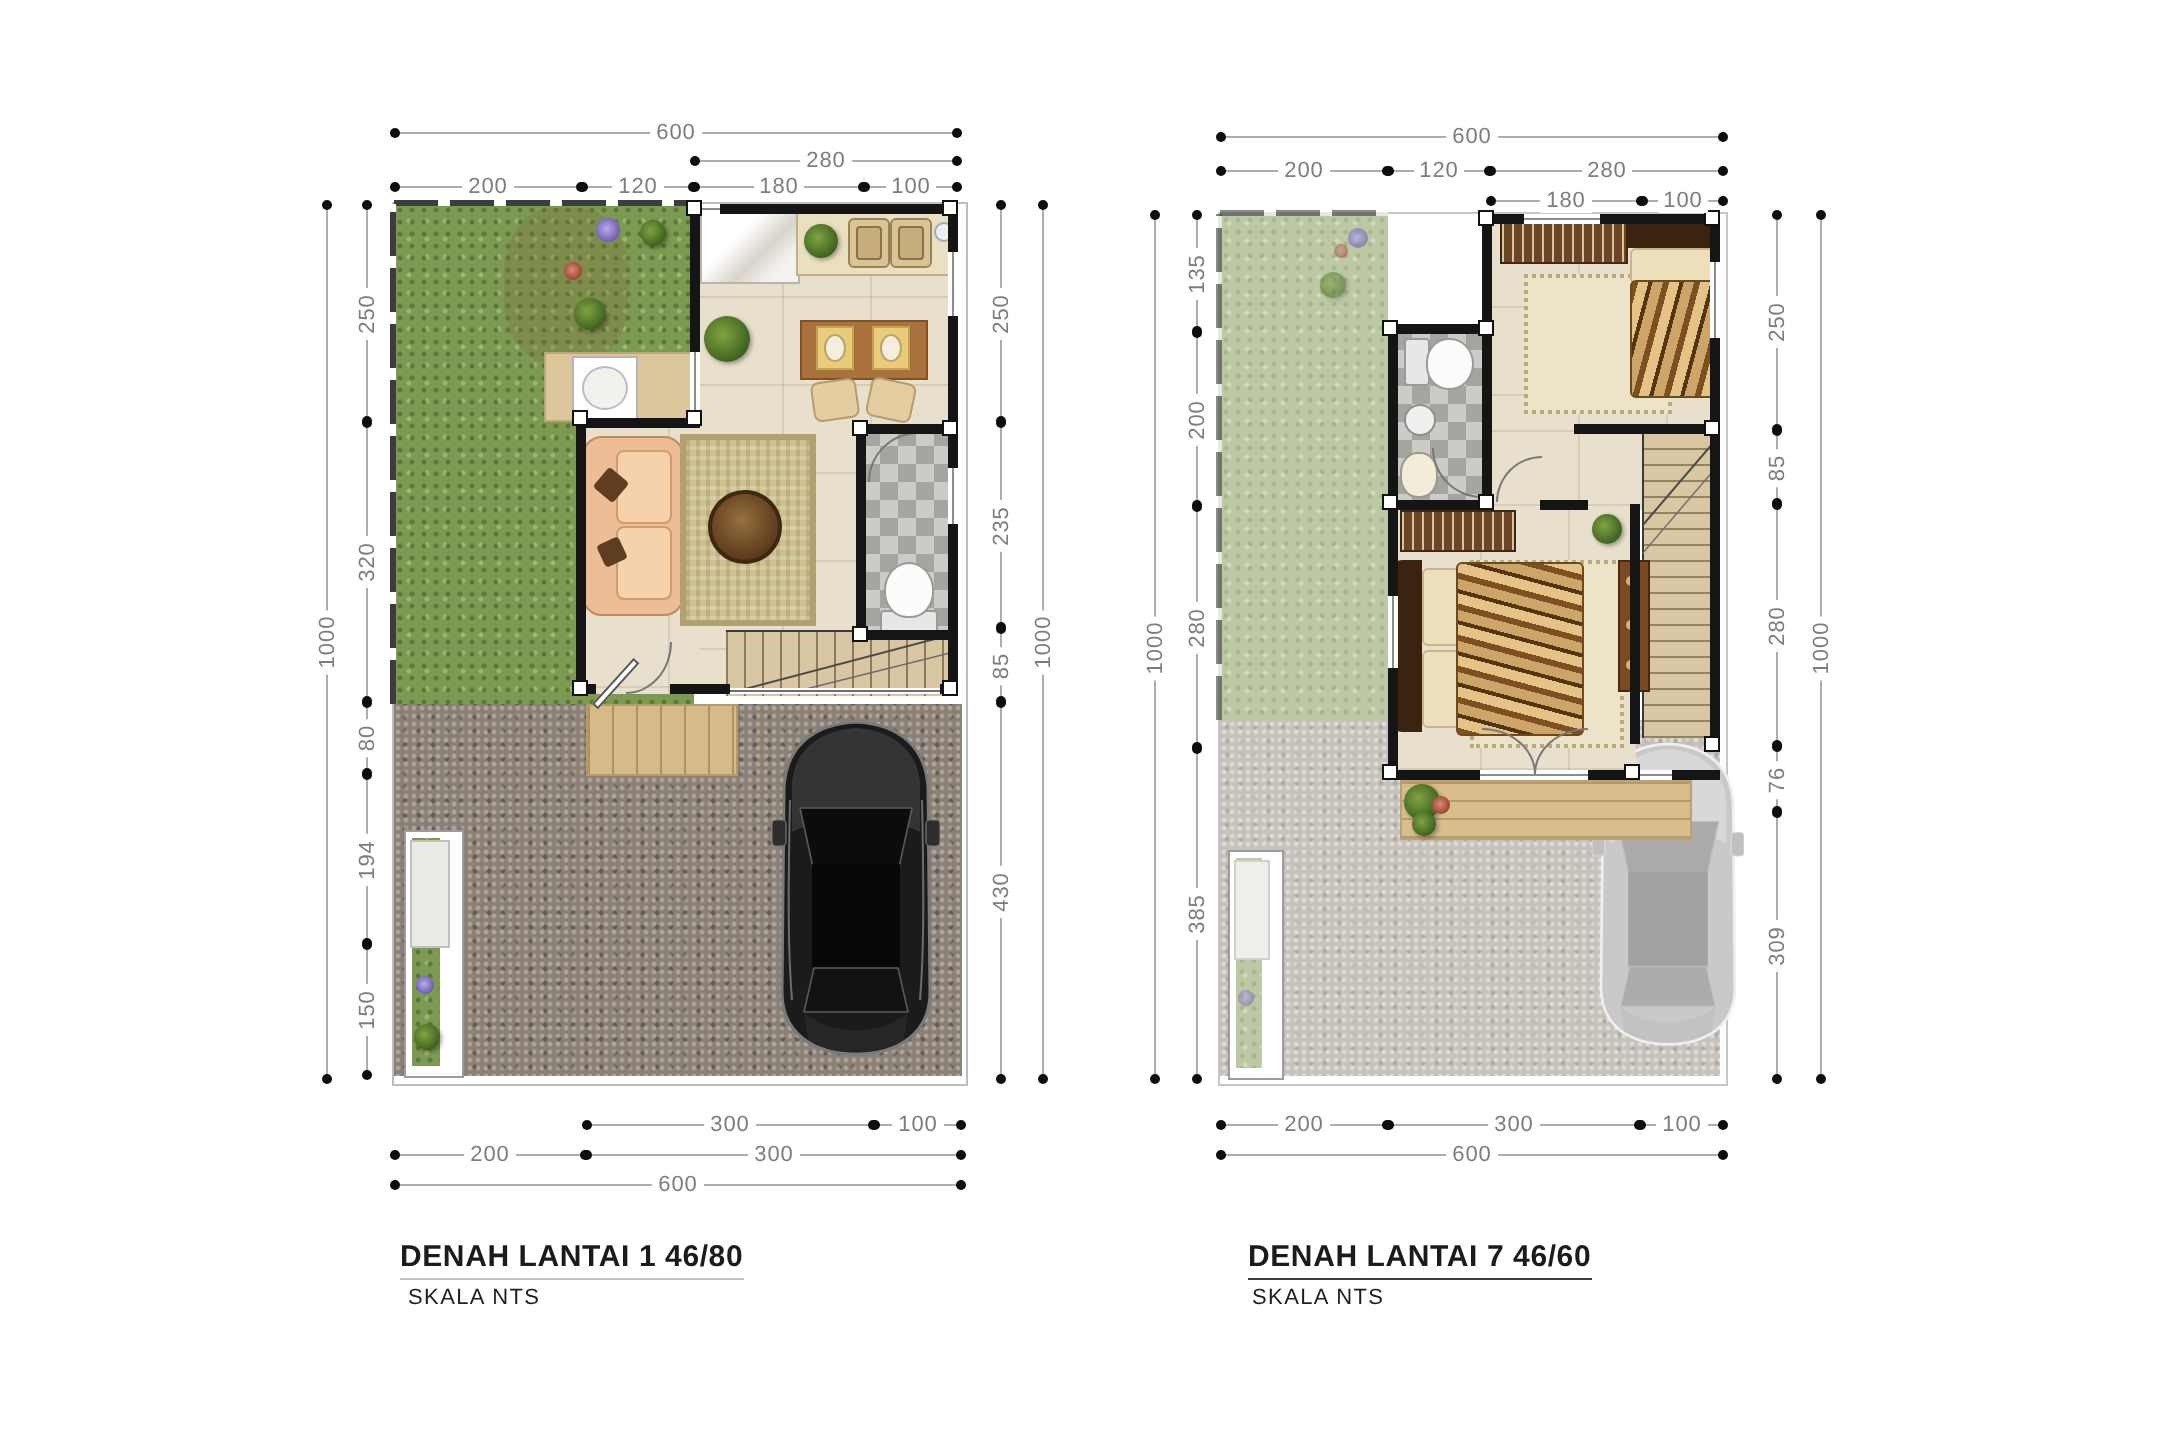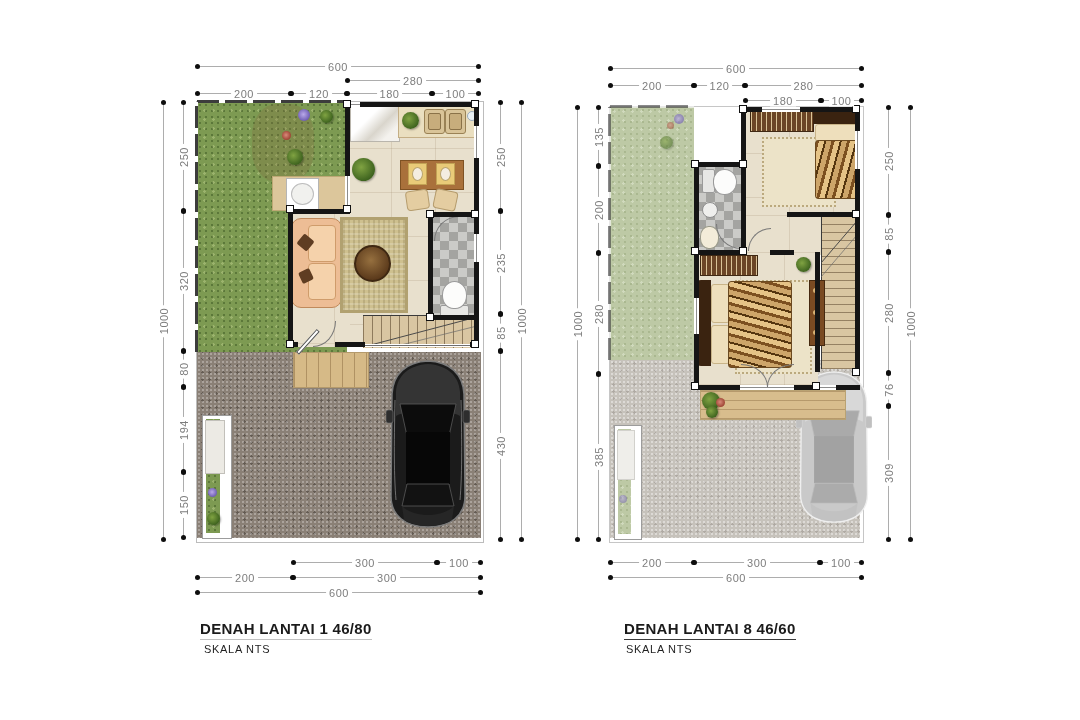--- a/index.html
+++ b/index.html
@@ -421,18 +421,18 @@
         <span class="lb">300</span>
       </div>
     <div class="abs dh" style="left:820px;top:562px;width:42px;">
         <span class="lb">100</span>
       </div>
     <div class="abs dh" style="left:610px;top:577px;width:252px;">
         <span class="lb">600</span>
       </div>
 
     <div class="abs" style="left:624px;top:620px;">
-      <div class="ptitle u2">DENAH LANTAI 8 46/60</div>
+      <div class="ptitle u2">DENAH LANTAI 7 46/60</div>
       <div class="psub" style="margin-top:3px;padding-left:2px;">SKALA NTS</div>
     </div>
   </div>
 
 </div>
 
 </body></html>

